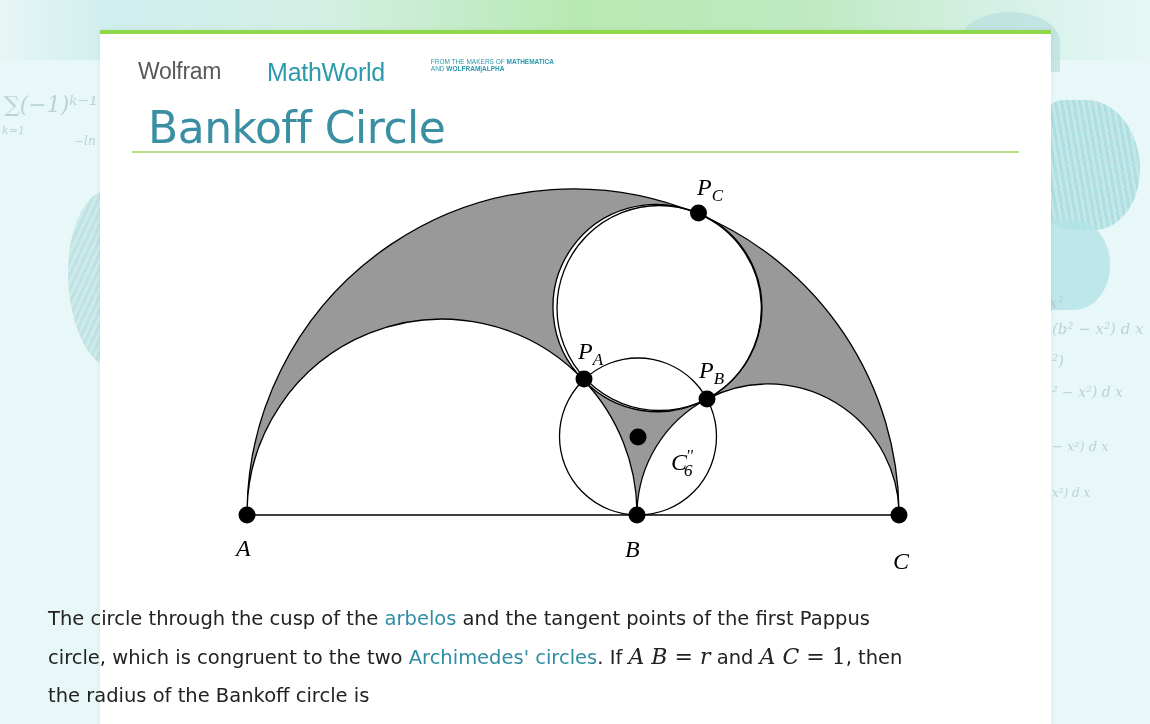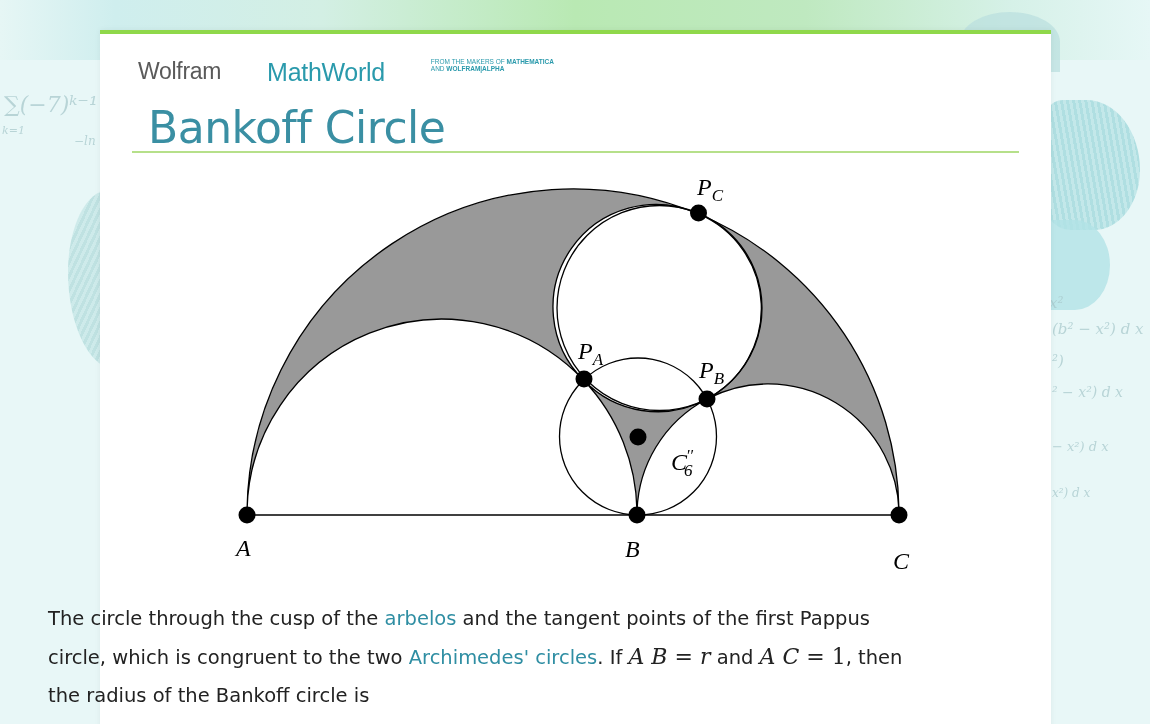--- a/index.html
+++ b/index.html
@@ -78,21 +78,21 @@
 </style>
 </head>
 <body>
 
 <div class="bg-layer">
   <div class="bg-top"></div>
   <div class="bg-swirl-top"></div>
   <div class="bg-swirl-left"></div>
   <div class="bg-swirl-right1"></div>
   <div class="bg-swirl-right2"></div>
-  <div class="bg-math" style="left:4px;top:92px;font-size:22px;">∑(−7)ᵏ⁻¹</div>
+  <div class="bg-math" style="left:4px;top:92px;font-size:22px;">∑(−1)ᵏ⁻¹</div>
   <div class="bg-math" style="left:2px;top:124px;font-size:11px;">k=1</div>
   <div class="bg-math" style="left:74px;top:134px;font-size:12px;">−ln</div>
   <div class="bg-math" style="left:1049px;top:294px;font-size:15px;">x²</div>
   <div class="bg-math" style="left:1052px;top:320px;font-size:15px;">(b² − x²)  d x</div>
   <div class="bg-math" style="left:1052px;top:352px;font-size:15px;">²)</div>
   <div class="bg-math" style="left:1052px;top:384px;font-size:14px;">² − x²)  d x</div>
   <div class="bg-math" style="left:1052px;top:439px;font-size:13px;">− x²)  d x</div>
   <div class="bg-math" style="left:1052px;top:486px;font-size:12px;">x²)  d x</div>
 </div>
 

